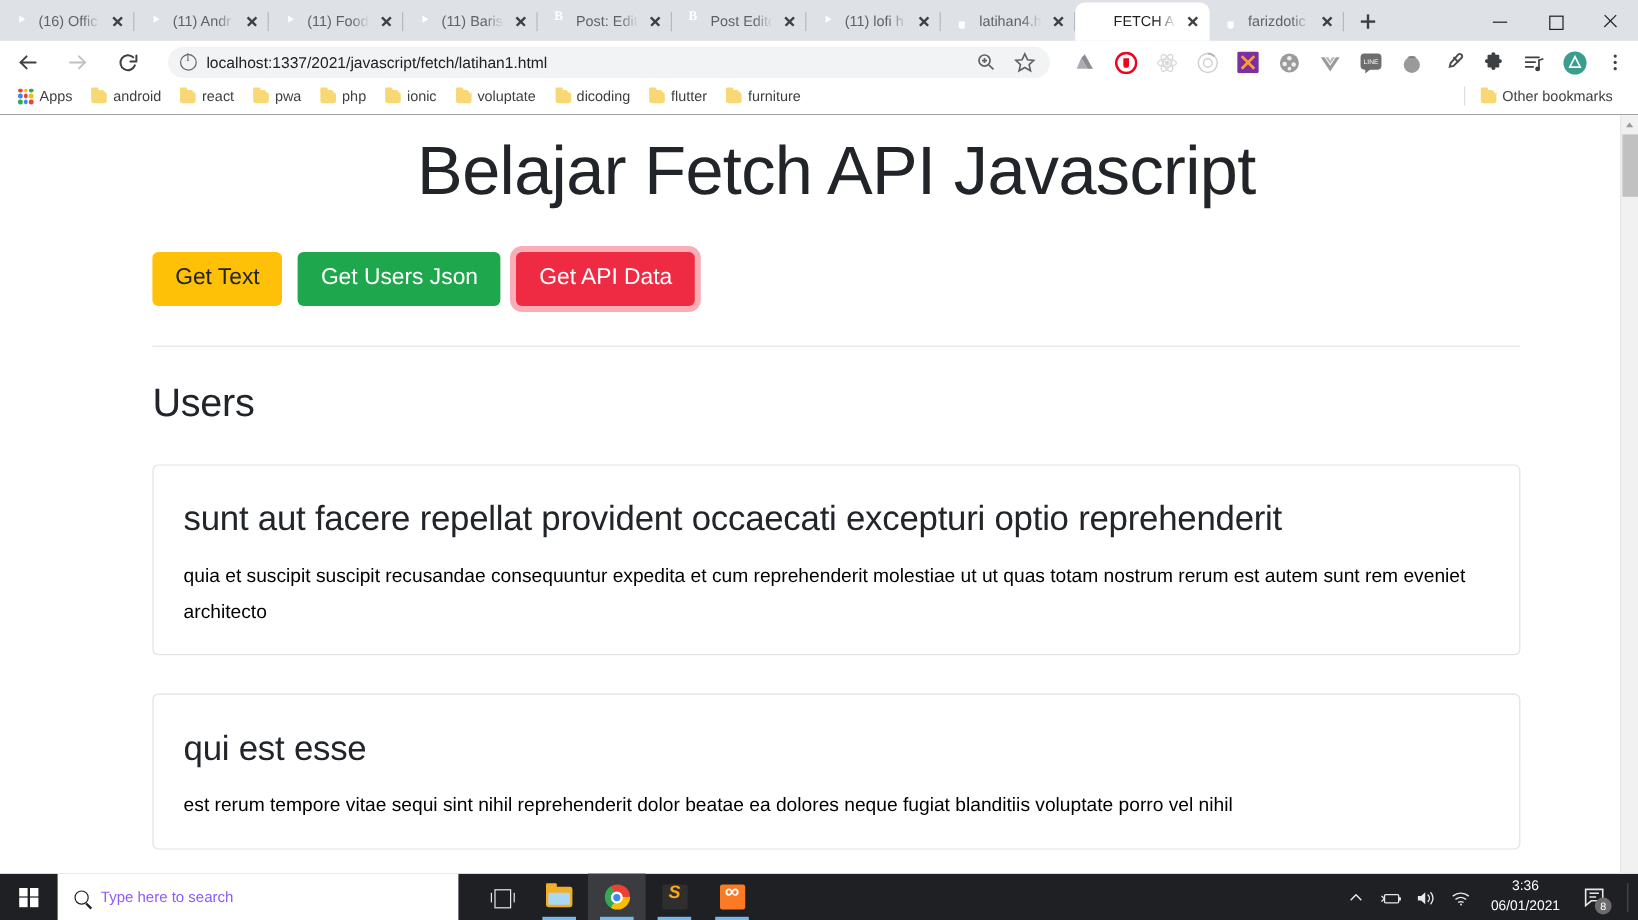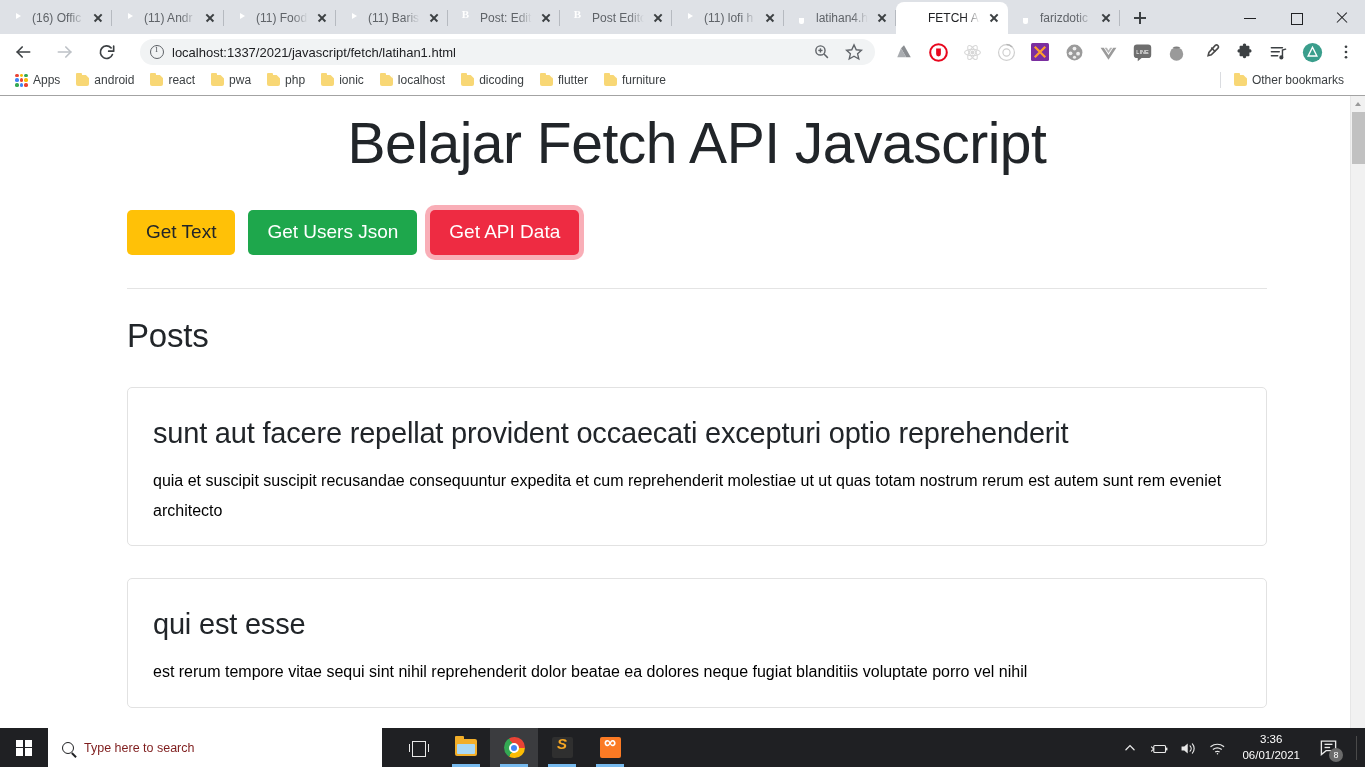--- a/index.html
+++ b/index.html
@@ -223,21 +223,21 @@
     height: 39px; background: #1f2023; display: flex; align-items: center;
     color: #ffffff; font-size: 12px;
   }
   .start {
     width: 48px; height: 39px; display: flex; align-items: center; justify-content: center;
   }
   .win-logo { width: 16px; height: 16px; display: grid;
     grid-template-columns: 1fr 1fr; grid-template-rows: 1fr 1fr; gap: 1.6px; }
   .win-logo i { background: #ffffff; display: block; }
   .searchbox {
-    width: 334px; height: 39px; background: #ffffff; color: #7f1d1d;
+    width: 334px; height: 39px; background: #ffffff; color: #8b5cf6;
     display: flex; align-items: center; gap: 10px; padding-left: 14px; font-size: 12.5px;
   }
   .mag {
     width: 12px; height: 12px; border: 1.5px solid #1f2023; border-radius: 50%;
     position: relative; flex: none;
   }
   .mag::after {
     content:""; position:absolute; left: 9px; top: 9px; width: 6px; height: 1.5px;
     background:#1f2023; transform: rotate(45deg); transform-origin: left center;
   }
@@ -544,21 +544,21 @@
     <div class="bm">
       <span class="folder"></span>
       <span>php</span>
     </div>
     <div class="bm">
       <span class="folder"></span>
       <span>ionic</span>
     </div>
     <div class="bm">
       <span class="folder"></span>
-      <span>localhost</span>
+      <span>voluptate</span>
     </div>
     <div class="bm">
       <span class="folder"></span>
       <span>dicoding</span>
     </div>
     <div class="bm">
       <span class="folder"></span>
       <span>flutter</span>
     </div>
     <div class="bm">
@@ -581,21 +581,21 @@
         <h1 class="page-title">Belajar Fetch API Javascript</h1>
 
         <div class="btn-row">
           <button class="btn btn-warning">Get Text</button>
           <button class="btn btn-success">Get Users Json</button>
           <button class="btn btn-danger">Get API Data</button>
         </div>
 
         <hr class="sep-line">
 
-        <h2 class="posts-heading">Posts</h2>
+        <h2 class="posts-heading">Users</h2>
 
         <div class="card">
           <h5>sunt aut facere repellat provident occaecati excepturi optio reprehenderit</h5>
           <p>quia et suscipit suscipit recusandae consequuntur expedita et cum reprehenderit molestiae ut ut quas totam nostrum rerum est autem sunt rem eveniet architecto</p>
         </div>
 
         <div class="card">
           <h5>qui est esse</h5>
           <p>est rerum tempore vitae sequi sint nihil reprehenderit dolor beatae ea dolores neque fugiat blanditiis voluptate porro vel nihil</p>
         </div>

